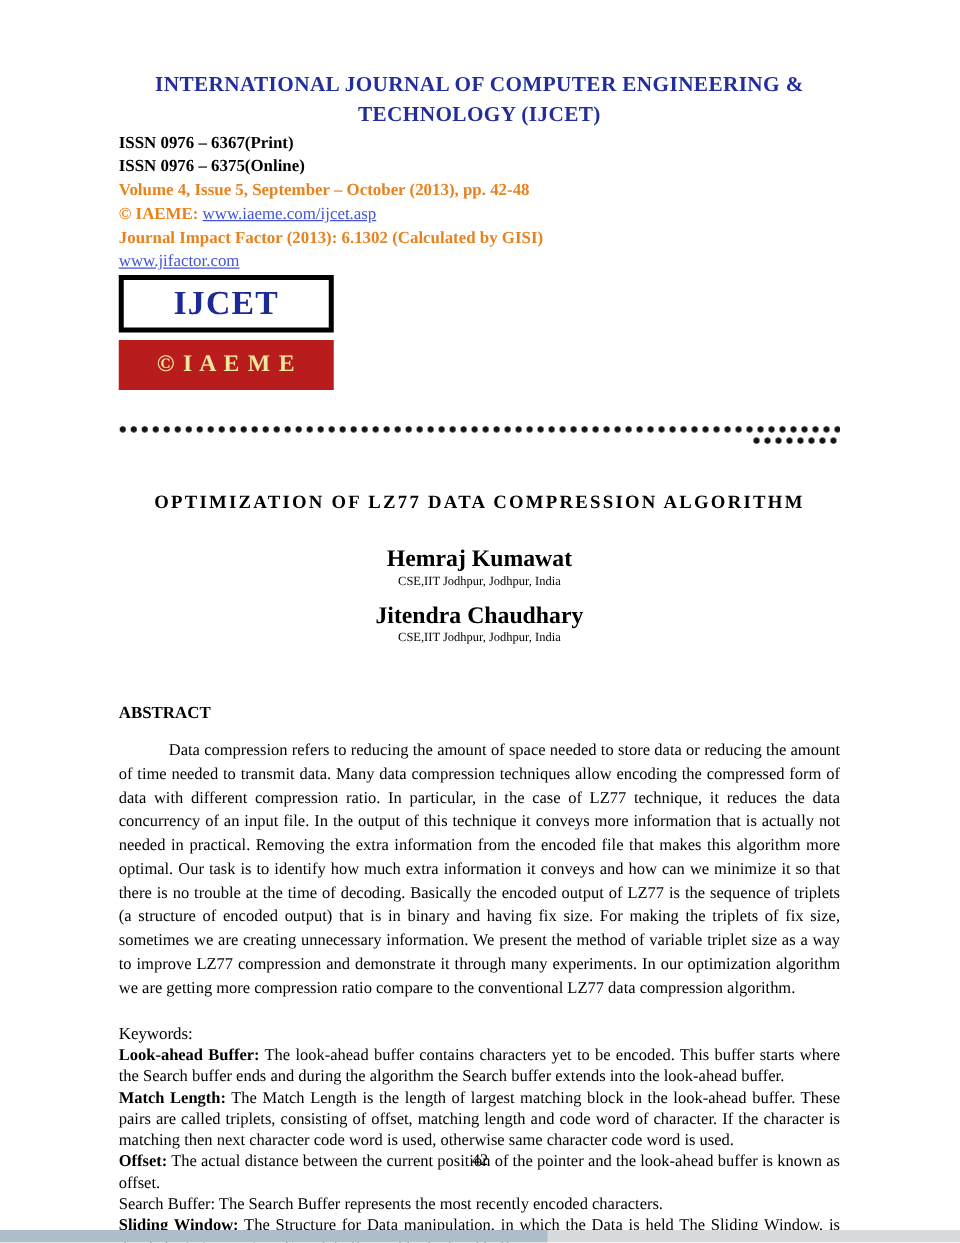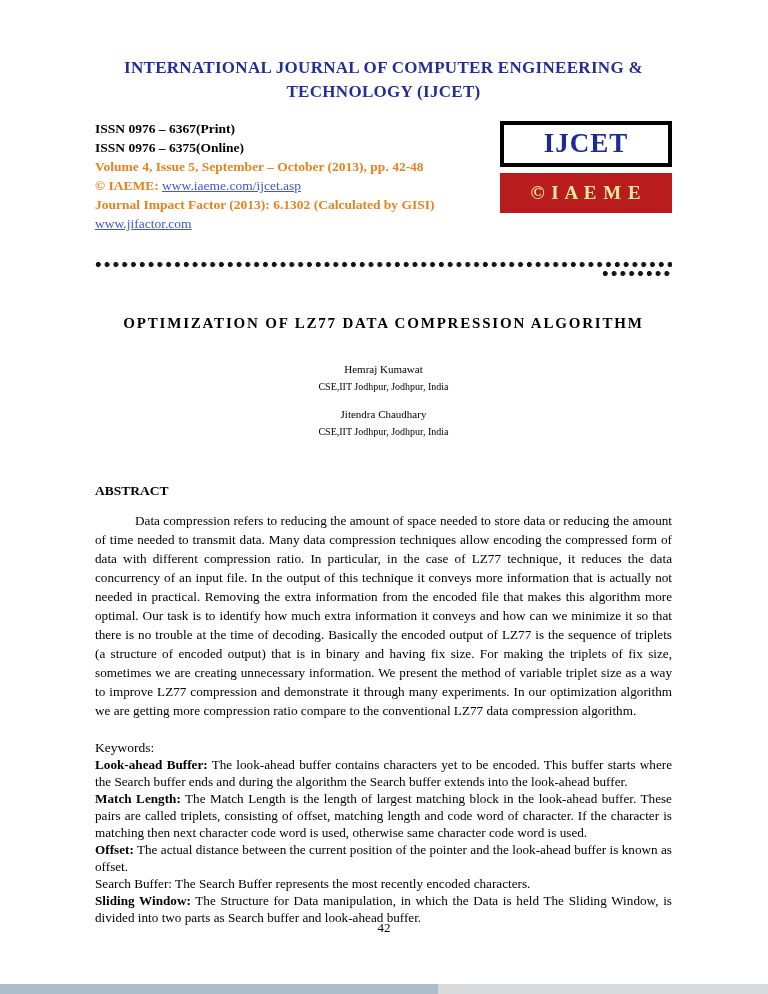--- a/index.html
+++ b/index.html
@@ -24,24 +24,24 @@
     text-align: center;
     color: #232e9c;
     font-weight: bold;
     font-size: 17px;
     line-height: 24px;
     letter-spacing: 0.3px;
   }
 
   
   .info-row {
-    margin-top: 15px;
     display: flex;
-    justify-content: space-between;
+    justify-content: flex-start;
     align-items: flex-start;
+    flex-direction: column;
   }
   .issue-info {
     font-size: 13.5px;
     font-weight: bold;
     line-height: 19px;
   }
   .issue-info .orange { color: #e8821e; }
   .link {
     color: #4355d6;
     text-decoration: underline;
@@ -87,21 +87,21 @@
   
   .paper-title {
     margin-top: 38px;
     text-align: center;
     font-size: 15px;
     font-weight: bold;
     letter-spacing: 1.8px;
   }
   .authors { margin-top: 28px; text-align: center; }
   .author { margin-bottom: 9px; }
-  .author-name { font-weight: normal; font-size: 11px; line-height: 18px; }
+  .author-name { font-weight: bold; font-size: 19px; line-height: 18px; }
   .author-affil { font-size: 10px; line-height: 18px; }
 
   
   .section-heading {
     margin-top: 42px;
     font-size: 13.5px;
     font-weight: bold;
   }
   .abstract {
     margin-top: 12px;

